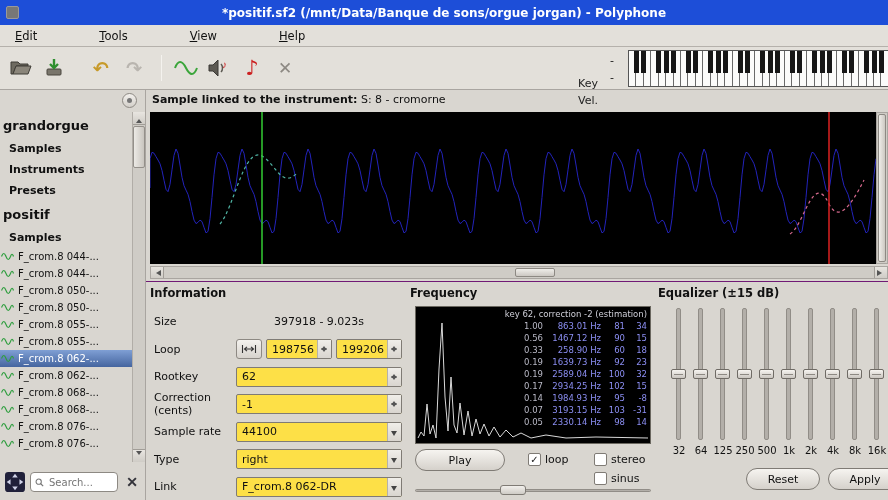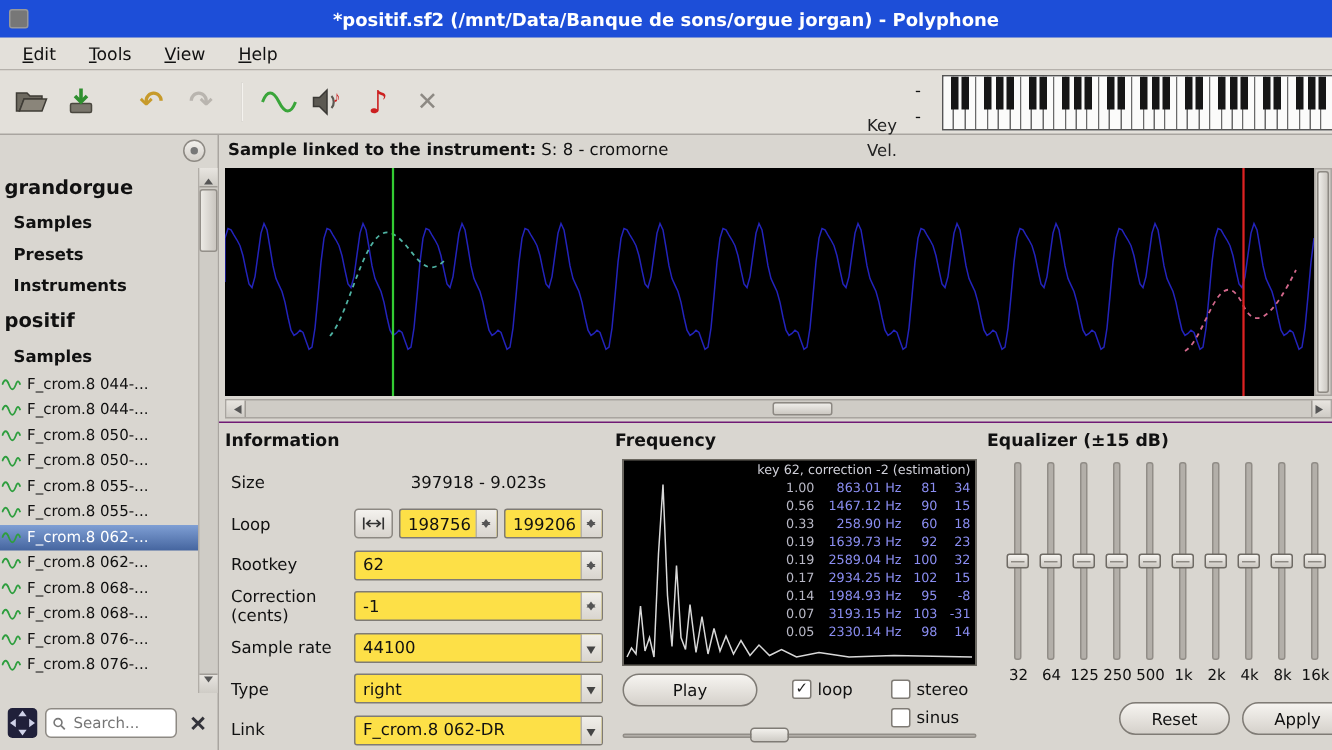--- a/index.html
+++ b/index.html
@@ -8,21 +8,21 @@
          background:#d9d6d0; position:relative; overflow:hidden; }
 
   
   .titlebar { height:25px; background:#1d4ed8; color:#fff; display:flex; align-items:center;
               justify-content:center; font-size:12px; font-weight:bold; position:relative; }
   .win-icon { position:absolute; left:6px; width:13px; height:13px; background:#777;
               border:1px solid #999; border-radius:2px; }
 
   
   .menubar { height:22px; background:#e3e0da; border-bottom:1px solid #b5b1ab;
-             display:flex; align-items:center; padding-left:4px; }
+             display:flex; align-items:center; padding-left:4px;gap:40px; }
   .menu-item { padding:3px 11px; font-size:11.5px; cursor:default; }
 
   
   .toolbar { height:43px; background:#e3e0da; border-bottom:1px solid #a9a5a0;
              display:flex; align-items:center; padding:0 6px; position:relative; }
   .tbtn { width:30px; height:30px; background:transparent; border:none; display:flex;
           align-items:center; justify-content:center; margin-right:3px; cursor:default; }
   .glyph { font-size:19px; line-height:1; font-family:"DejaVu Sans",sans-serif; }
   .undo { color:#c79a2a; font-weight:bold; }
   .redo { color:#b9b5af; font-weight:bold; }
@@ -288,22 +288,22 @@
     </div>
 </div>
 
 <div class="sidebar">
   <div class="sidebar-top">
     <button class="toggle-btn"></button>
   </div>
   <div class="tree">
       <div class="tree-root">grandorgue</div>
       <div class="tree-section">Samples</div>
+      <div class="tree-section">Instruments</div>
       <div class="tree-section">Presets</div>
-      <div class="tree-section">Instruments</div>
       <div class="tree-root">positif</div>
       <div class="tree-section">Samples</div>
       <div class="sample-row">
         <svg width="13" height="9" viewBox="0 0 13 9">
           <path d="M0.5 4.5 C2 0.5 3.5 0.5 5 4.5 C6.5 8.5 8 8.5 9.5 4.5 C10.5 1.5 11.5 1.5 12.5 4.5" fill="none" stroke="#2e9e3e" stroke-width="1.2"></path>
         </svg>
         <span class="slbl">F_crom.8 044-...</span>
       </div>
       <div class="sample-row">
         <svg width="13" height="9" viewBox="0 0 13 9">

